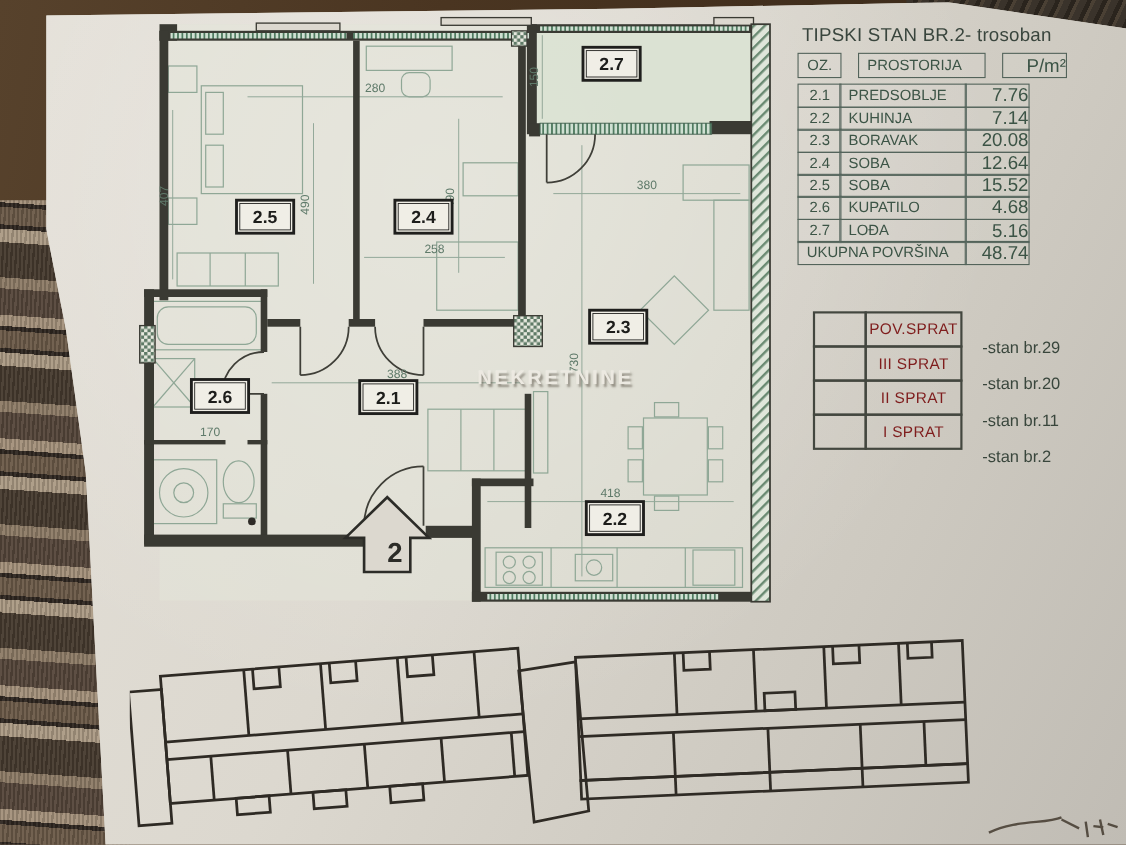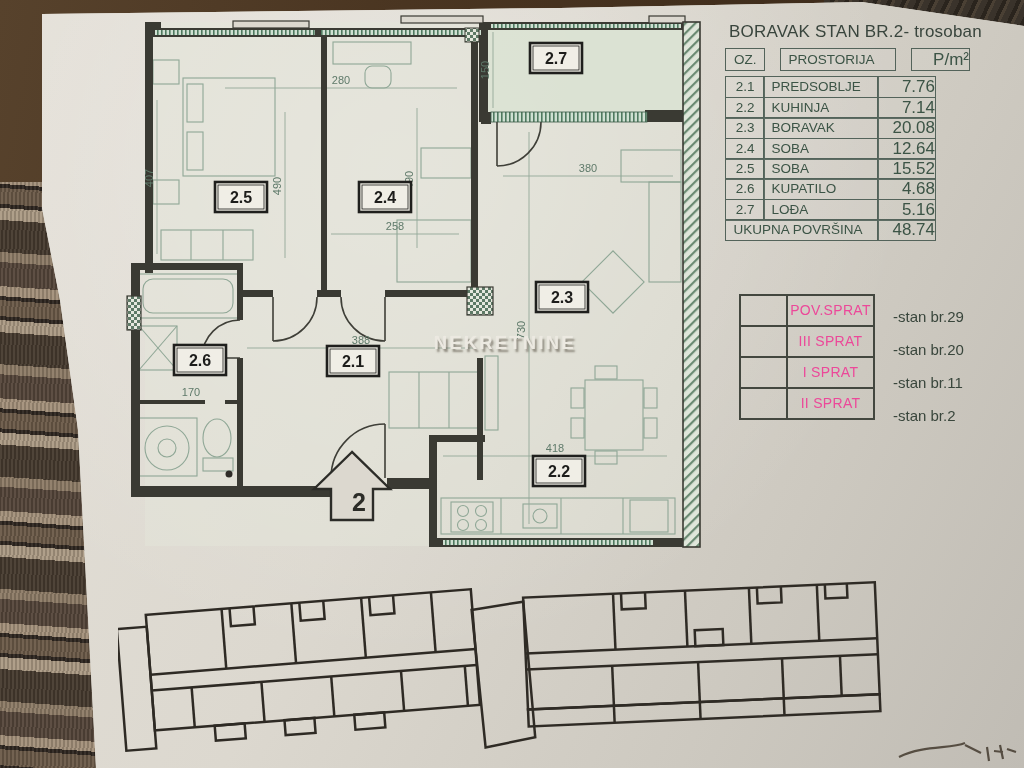--- a/index.html
+++ b/index.html
@@ -44,21 +44,21 @@
   .rt-c{border:1.6px solid #53635a;height:20px;line-height:20px;font-size:13.5px;
         margin-left:-1.6px;background:rgba(255,255,255,.06);white-space:nowrap;overflow:hidden;}
   .rt-head .rt-c{height:21px;line-height:21px;}
   .rt-row{margin-top:-1.6px;}
   .rt-row:first-of-type{margin-top:0;}
   .c-oz{text-align:center;}
   .c-name{padding-left:7px;}
   .c-area{text-align:right;font-size:17px;}
   .rt-total{display:grid;grid-template-columns:152px 57px;margin-top:-1.6px;}
   
-  .ftable{left:741px;top:294px;color:#ec4899;}
+  .ftable{left:741px;top:283px;color:#7f1d1d;}
   .ft-row{display:grid;grid-template-columns:47px 87px;margin-top:-2px;}
   .ft-row:first-child{margin-top:0;}
   .ft-c{border:2px solid #43473f;height:29px;line-height:29px;font-size:14px;
         text-align:center;margin-left:-2px;letter-spacing:.3px;white-space:nowrap;}
   .funits{left:893px;top:300px;color:#39463c;}
   .funit{height:33px;line-height:33px;font-size:15px;white-space:nowrap;}
   
   .watermark{left:362px;top:330px;width:286px;text-align:center;pointer-events:none;}
   .wm1{font-size:56px;font-weight:700;letter-spacing:1px;color:#edeae2;line-height:1.0;
        text-shadow:3px 4px 3px rgba(80,72,60,.55), 0 0 1px rgba(255,255,255,.45);}
@@ -278,21 +278,21 @@
       <text x="434" y="469" text-anchor="middle" class="rlabel">2.2</text>
     </g>
   </g>
 
   <g>
     <polygon points="227,444 189,481 206,481 206,512 248,512 248,481 265,481" fill="#dcd8cf" stroke="#2c2c28" stroke-width="2.4"></polygon>
     <text x="234" y="503" text-anchor="middle" font-size="25" font-weight="bold" fill="#2c2c28">2</text>
   </g>
 </svg>
 
-<div class="abs page-title">BORAVAK STAN BR.2- trosoban</div>
+<div class="abs page-title">TIPSKI STAN BR.2- trosoban</div>
 
 <div class="abs rtable">
   <div class="rt-head">
     <div class="rt-c c-oz">OZ.</div>
     <div class="rt-c c-name">PROSTORIJA</div>
     <div class="rt-c c-area">P/m²</div>
   </div>
   <div class="rt-row">
     <div class="rt-c c-oz">2.1</div>
     <div class="rt-c c-name">PREDSOBLJE</div>
@@ -338,25 +338,25 @@
   <div class="ft-row">
     <div class="ft-c"></div>
     <div class="ft-c">POV.SPRAT</div>
   </div>
   <div class="ft-row">
     <div class="ft-c"></div>
     <div class="ft-c">III SPRAT</div>
   </div>
   <div class="ft-row">
     <div class="ft-c"></div>
-    <div class="ft-c">I SPRAT</div>
+    <div class="ft-c">II SPRAT</div>
   </div>
   <div class="ft-row">
     <div class="ft-c"></div>
-    <div class="ft-c">II SPRAT</div>
+    <div class="ft-c">I SPRAT</div>
   </div>
 </div>
 
 <div class="abs funits">
   <div class="funit">-stan br.29</div>
   <div class="funit">-stan br.20</div>
   <div class="funit">-stan br.11</div>
   <div class="funit">-stan br.2</div>
 </div>
 

